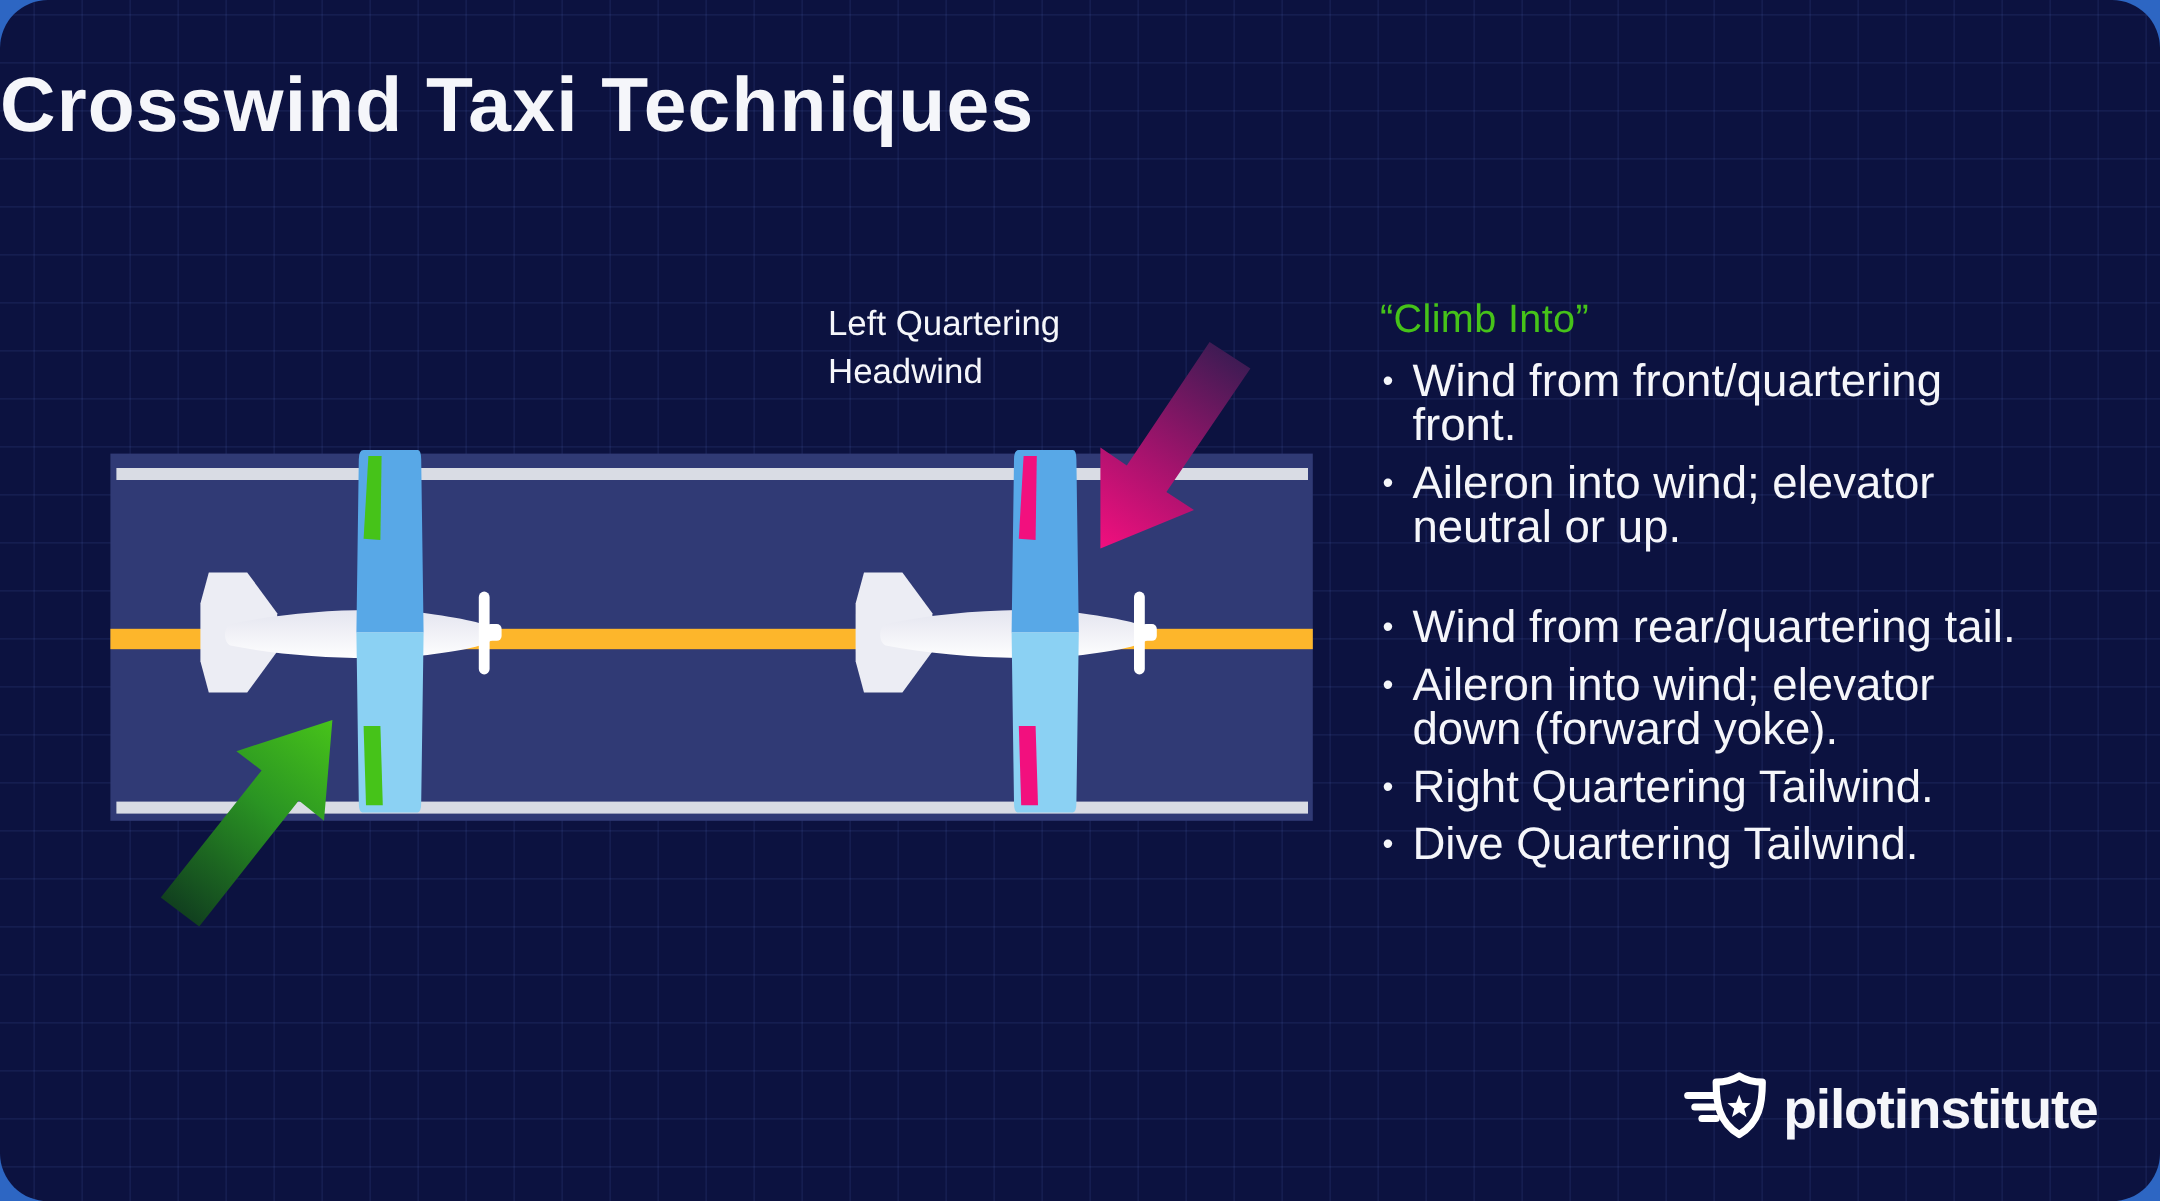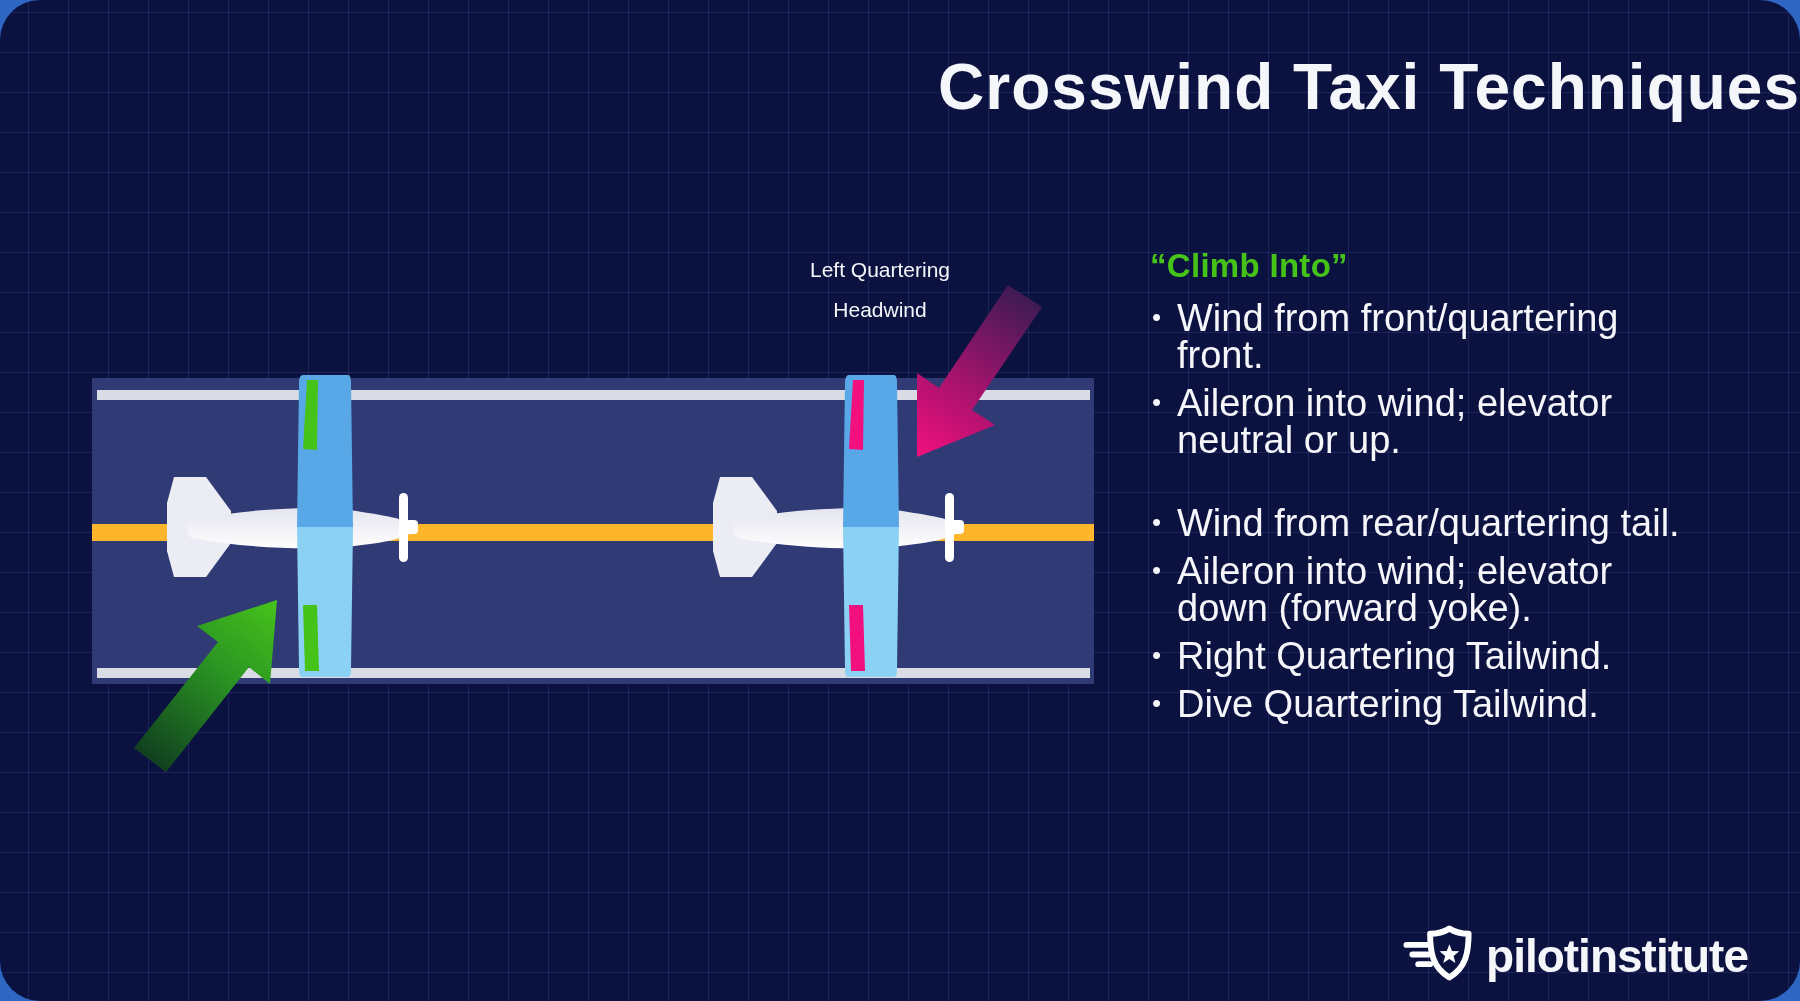--- a/index.html
+++ b/index.html
@@ -14,51 +14,51 @@
     background-color:var(--panel,#0c1240);
     background-image:
       linear-gradient(to right, var(--grid-line,rgba(88,112,195,.20)) 1px, transparent 1px),
       linear-gradient(to bottom, var(--grid-line,rgba(88,112,195,.20)) 1px, transparent 1px);
     background-size:40px 40px;
     background-position:28px 12px;
     overflow:hidden;
   }
   .title{
     position:absolute;top:50px;left:0;width:100%;
-    text-align:right;margin:0;
+    text-align:left;margin:0;
     font-size:64px;font-weight:bold;letter-spacing:1px;
     color:var(--text,#f5f6fa);
   }
   svg.diagram{position:absolute;left:0;top:0;}
   .dlabel{
     position:absolute;color:var(--text,#f5f6fa);
-    font-size:21px;line-height:40px;text-align:center;
+    font-size:29px;line-height:40px;text-align:left;
     white-space:pre-line;
   }
   .dlabel.headwind{left:690px;top:250px;width:380px;}
   .dlabel.tailwind{left:128px;top:756px;width:380px;}
   .info-col{position:absolute;left:1150px;top:247px;width:545px;}
   .info-col section h2{
-    margin:0 0 15px 0;font-size:33px;font-weight:bold;letter-spacing:.3px;
+    margin:0 0 15px 0;font-size:33px;font-weight:normal;letter-spacing:.3px;
   }
   .info-col section.climb{margin-bottom:46px;}
   .info-col section.climb h2{color:var(--green,#46c319);}
   .info-col section.dive h2{color:var(--pink,#f2107e);}
   .info-col ul{margin:0;padding:0;list-style:none;}
   .info-col li{
     position:relative;padding-left:27px;margin-bottom:11px;
     font-size:38px;line-height:37px;color:var(--text,#f5f6fa);
   }
   .info-col li::before{
     content:"\2022";position:absolute;left:2px;top:-1px;font-size:26px;
     color:var(--text,#f5f6fa);
   }
   .logo{
     position:absolute;right:52px;top:892px;
-    display:flex;align-items:center;gap:10px;margin-top:32px;
+    display:flex;align-items:center;gap:10px;
   }
   .logo .brand{
     font-size:46px;font-weight:bold;letter-spacing:-1px;
     color:var(--text,#ffffff);white-space:nowrap;
   }
 </style>
 </head>
 <body>
 
 <div class="canvas">

